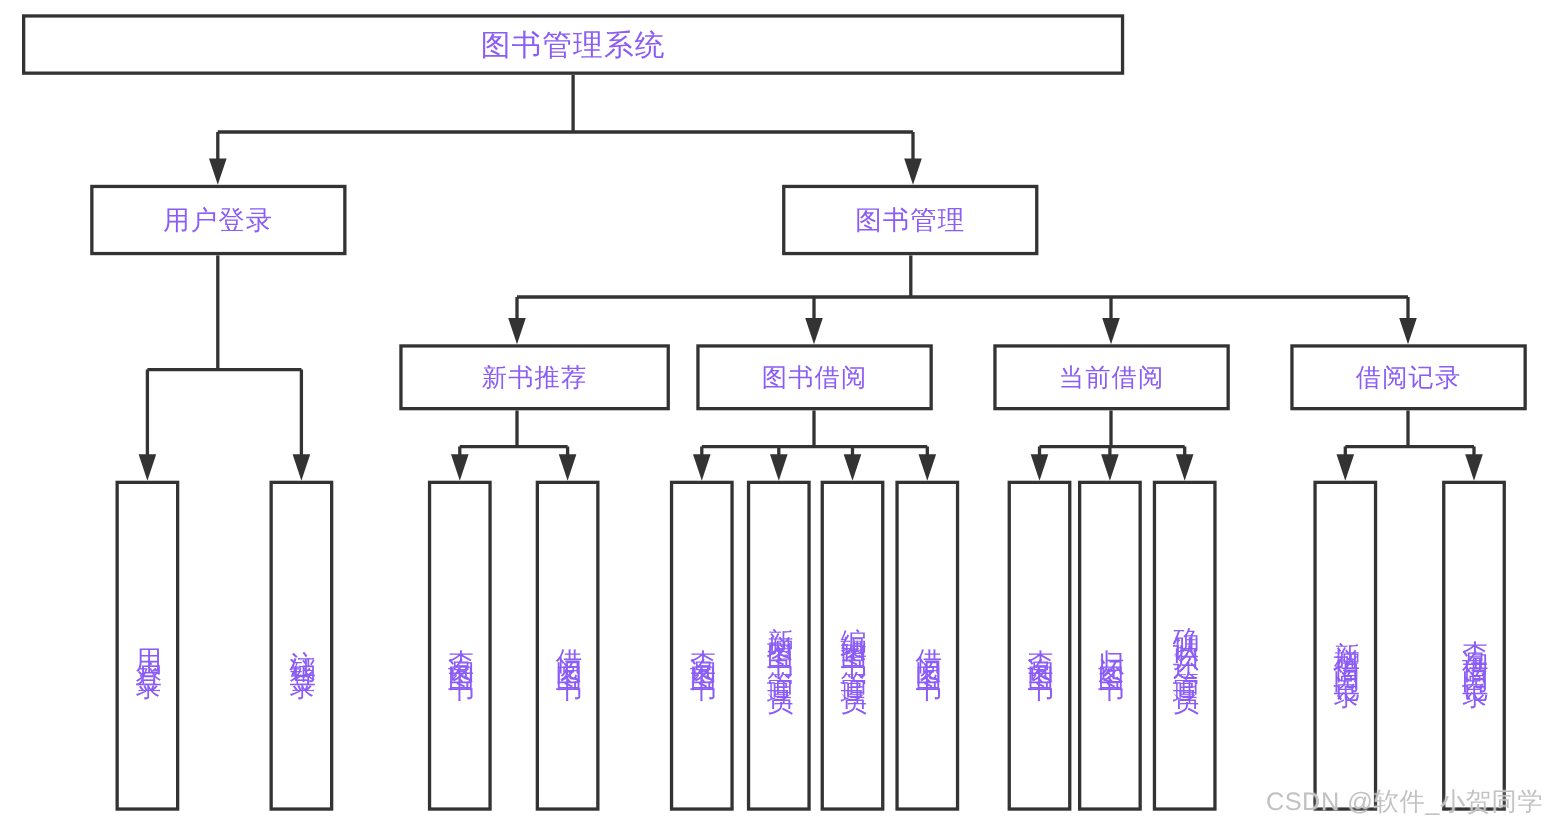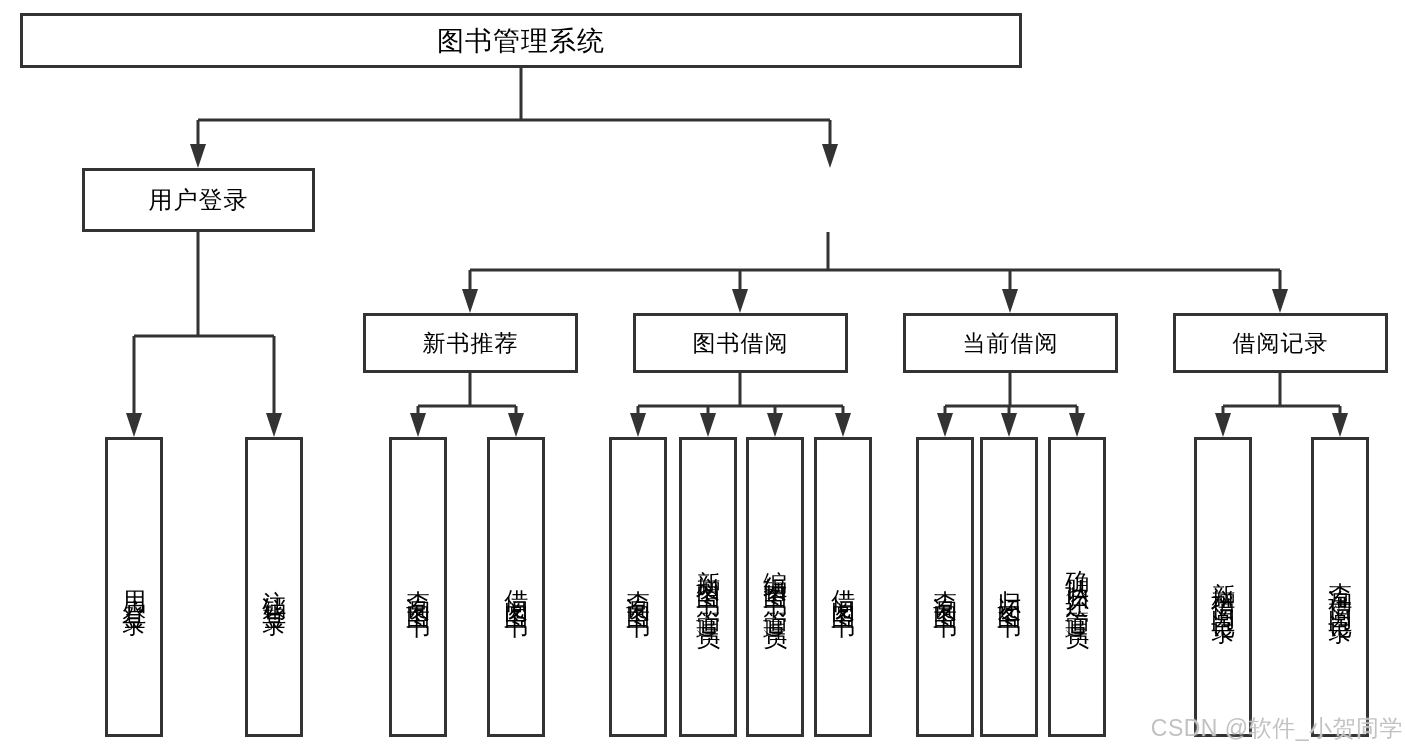--- a/index.html
+++ b/index.html
@@ -21,21 +21,21 @@
     top: 0;
     width: 1405px;
     height: 747px;
     pointer-events: none;
   }
   .node {
     position: absolute;
     box-sizing: border-box;
     border: 3px solid #333333;
     background: #ffffff;
-    color: #000000;
+    color: #8b5cf6;
     display: flex;
     align-items: center;
     justify-content: center;
     text-align: center;
   }
   .node-root  { font-size: 27px; letter-spacing: 1px; }
   .node-l2    { font-size: 24px; letter-spacing: 1px; }
   .node-l3    { font-size: 23px; letter-spacing: 1px; }
   .leaf span {
     writing-mode: vertical-rl;
@@ -101,22 +101,25 @@
     </g>
   </svg>
 
   <div class="node node-root" style="left:20px;top:13px;width:1002px;height:55px">
     <span>图书管理系统</span>
   </div>
 
   <div class="node node-l2" style="left:82px;top:168px;width:233px;height:64px">
     <span>用户登录</span>
   </div>
+  <div class="node node-l2" style="left:711px;top:168px;width:233px;height:64px">
+    <span>图书管理</span>
+  </div>
 
-  <div class="node node-l3" style="left:363px;top:313px;width:215px;height:60px">
+  <div class="node node-l3" style="left:363px;top:313px;width:246px;height:60px">
     <span>新书推荐</span>
   </div>
   <div class="node node-l3" style="left:903px;top:313px;width:215px;height:60px">
     <span>当前借阅</span>
   </div>
   <div class="node node-l3" style="left:633px;top:313px;width:215px;height:60px">
     <span>图书借阅</span>
   </div>
   <div class="node node-l3" style="left:1173px;top:313px;width:215px;height:60px">
     <span>借阅记录</span>

